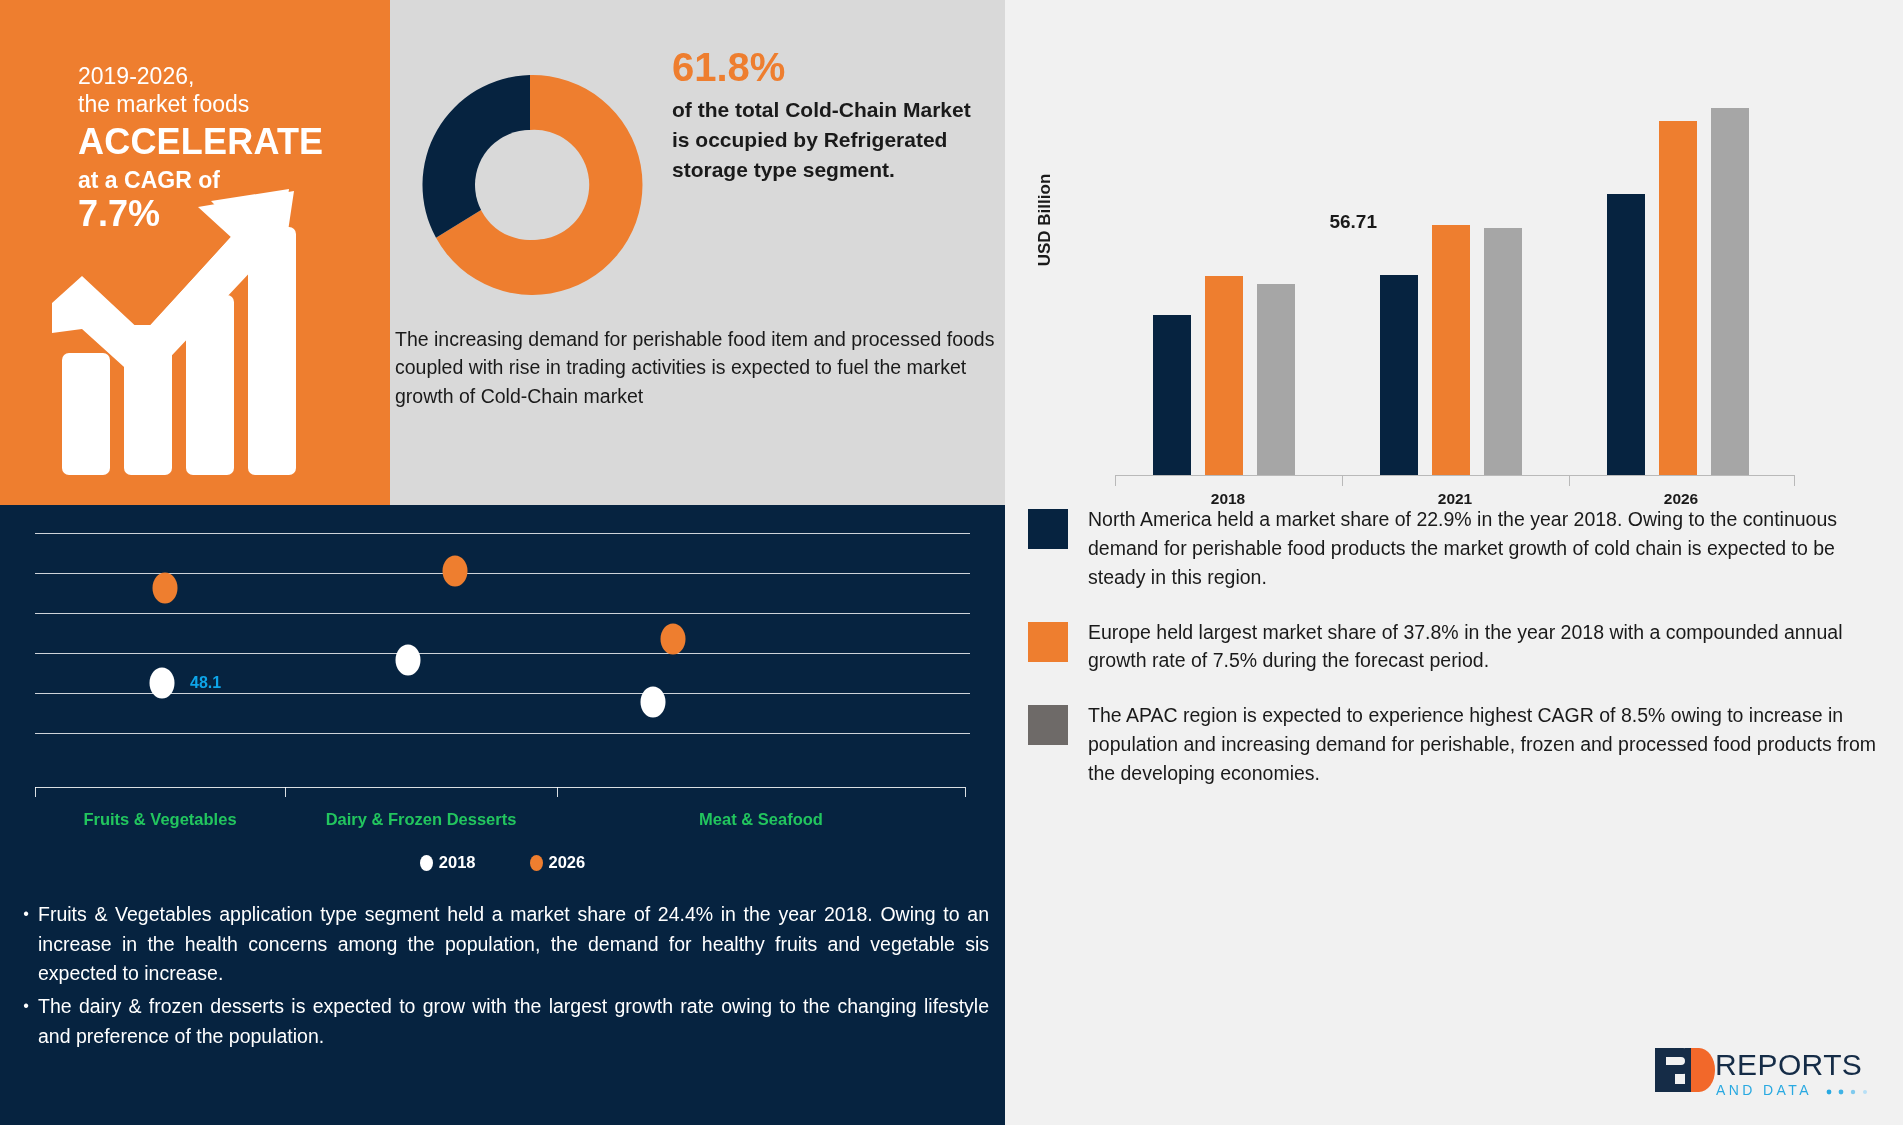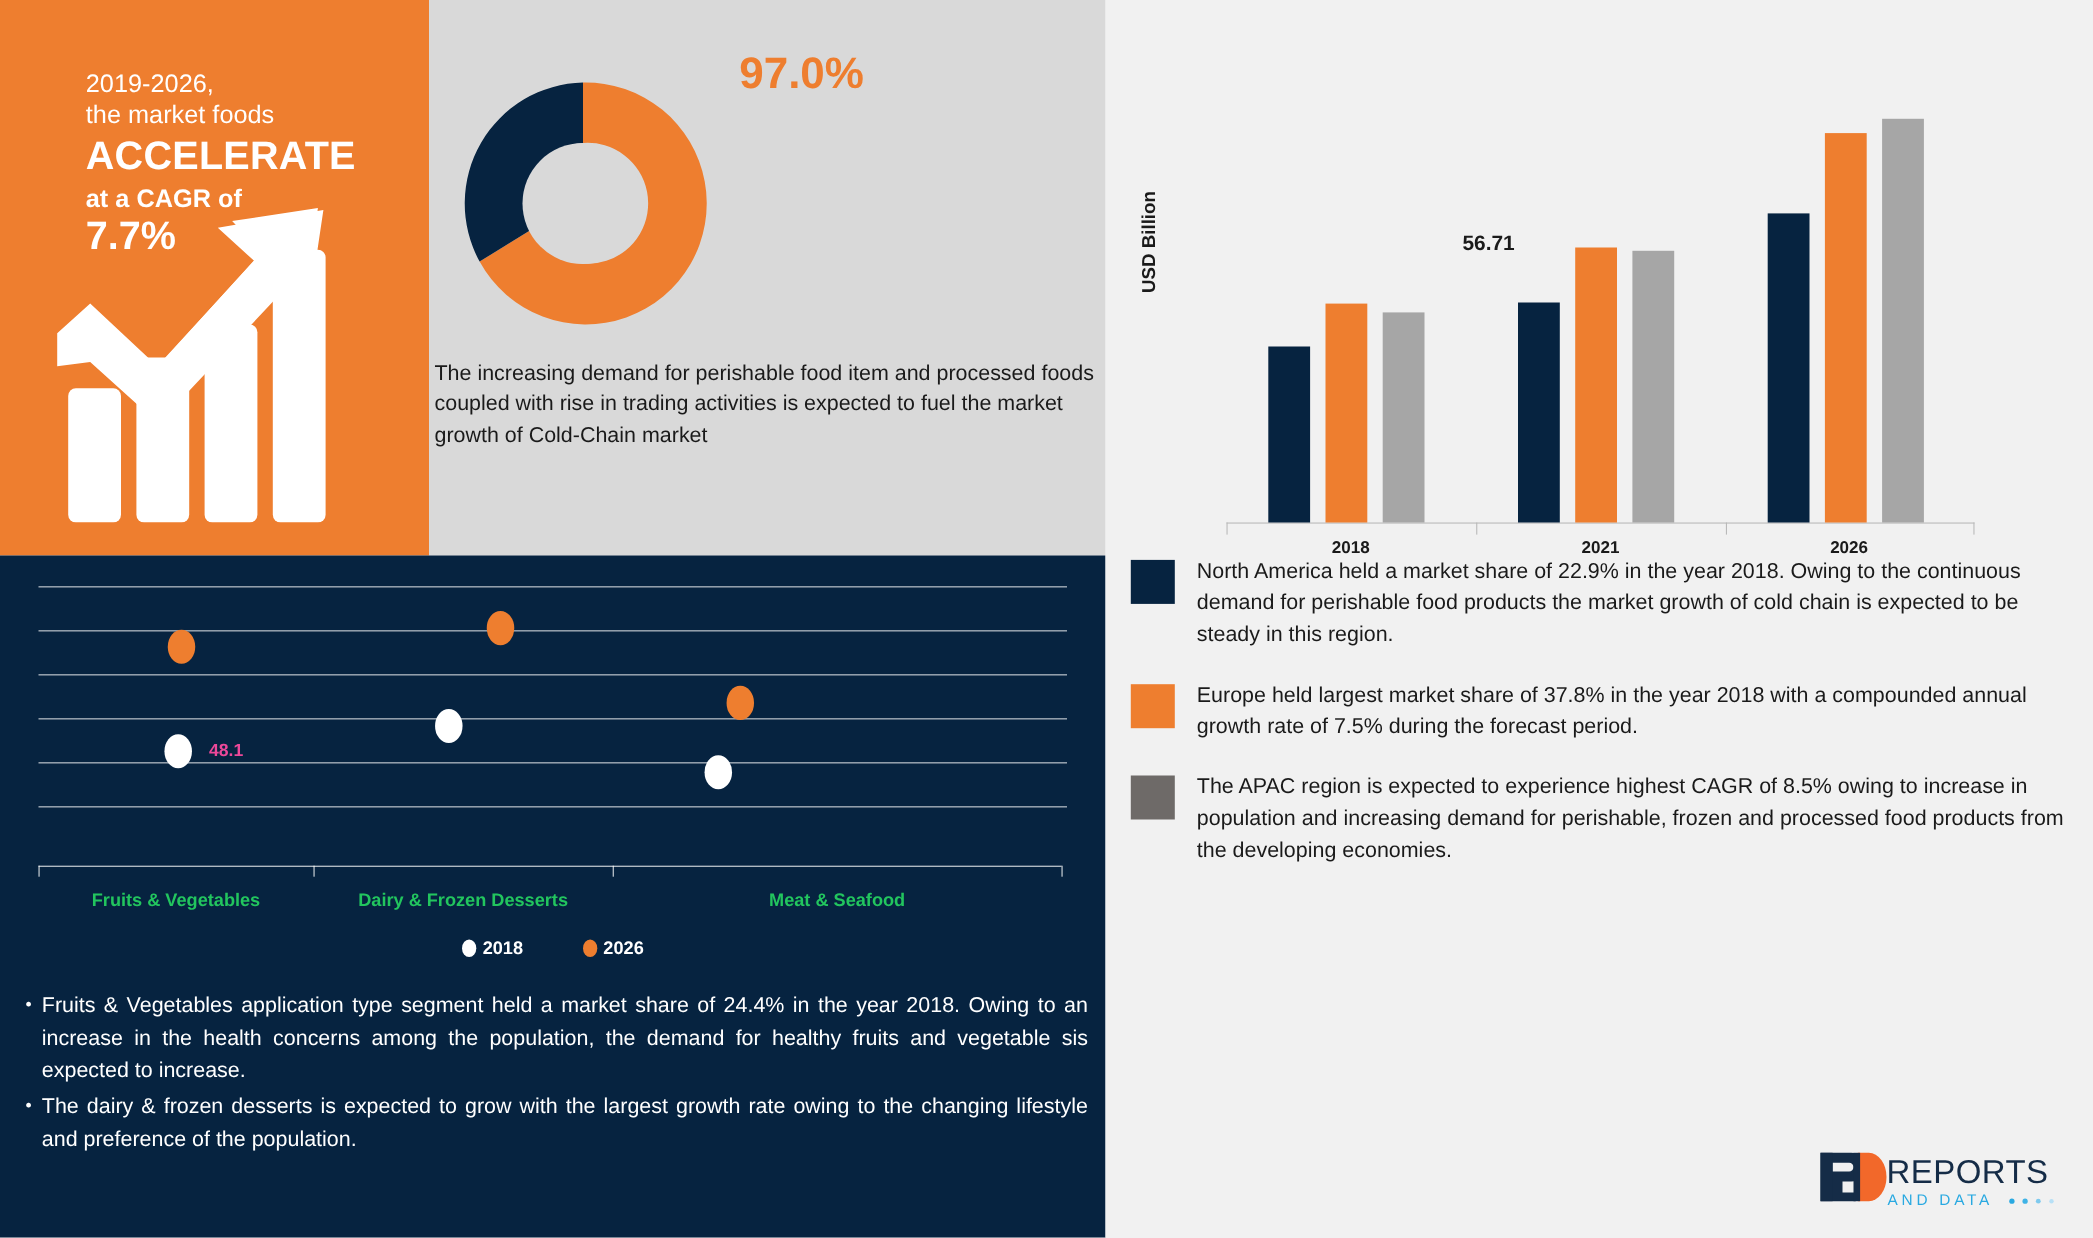--- a/index.html
+++ b/index.html
@@ -42,21 +42,21 @@
   .navy-panel {
     position:absolute; left:0; top:505px; width:1005px; height:620px;
     background:#062340; color:#ffffff;
   }
 
   
   .dotplot { position:absolute; left:30px; top:10px; width:950px; height:265px; }
   .dp-grid { position:absolute; left:0; top:0; right:0; bottom:0; }
   .dp-line { position:absolute; left:5px; width:935px; height:1px; background:rgba(255,255,255,0.80); }
   .dp-dot { position:absolute; width:25px; height:31px; border-radius:50%; transform:translate(-50%,-50%); }
-  .dp-val { position:absolute; font-size:16px; font-weight:700; color:#ec4899; transform:translateY(-50%); }
+  .dp-val { position:absolute; font-size:16px; font-weight:700; color:#0ea5e9; transform:translateY(-50%); }
 
   .dp-axis { position:absolute; left:35px; top:282px; width:930px; height:1px; background:rgba(255,255,255,0.85); }
   .dp-tick { position:absolute; top:282px; width:1px; height:10px; background:rgba(255,255,255,0.85); }
   .dp-cat {
     position:absolute; top:305px; text-align:center;
     font-size:16.5px; font-weight:700; color:#22c55e;
   }
   .dp-legend {
     position:absolute; left:0; top:348px; width:1005px;
     display:flex; justify-content:center; gap:54px;
@@ -134,21 +134,22 @@
         <svg viewBox="0 0 260 260" width="260" height="260" aria-hidden="true">
 
           <path d="M130 20 A110 110 0 1 1 36.2 182.4 L 36.2 182.4 Z
                    M130 20 L130 20 Z" fill="none"></path>
           <path d="M130 20 A110 110 0 1 1 36.0 182.8 L 84.3 152.9 A55 55 0 1 0 130 75 Z" fill="#ee7e2f"></path>
           <path d="M36.0 182.8 A110 110 0 0 1 130 20 L130 75 A55 55 0 0 0 84.3 152.9 Z" fill="#062340"></path>
           <circle cx="130" cy="130" r="55" fill="#d9d9d9"></circle>
         </svg>
       </div>
       <div class="stat-block">
-        <div class="stat-pct">97.0%</div>
+        <div class="stat-pct">61.8%</div>
+        <div class="stat-desc">of the total Cold-Chain Market is occupied by Refrigerated storage type segment.</div>
       </div>
       <div class="gray-note">The increasing demand for perishable food item and processed foods coupled with rise in trading activities is expected to fuel the market growth of Cold-Chain market</div>
     </div>
 
     <div class="navy-panel">
 
       <div class="dotplot">
         <div class="dp-grid">
           <div class="dp-line" style="top:18px;"></div>
           <div class="dp-line" style="top:58px;"></div>

